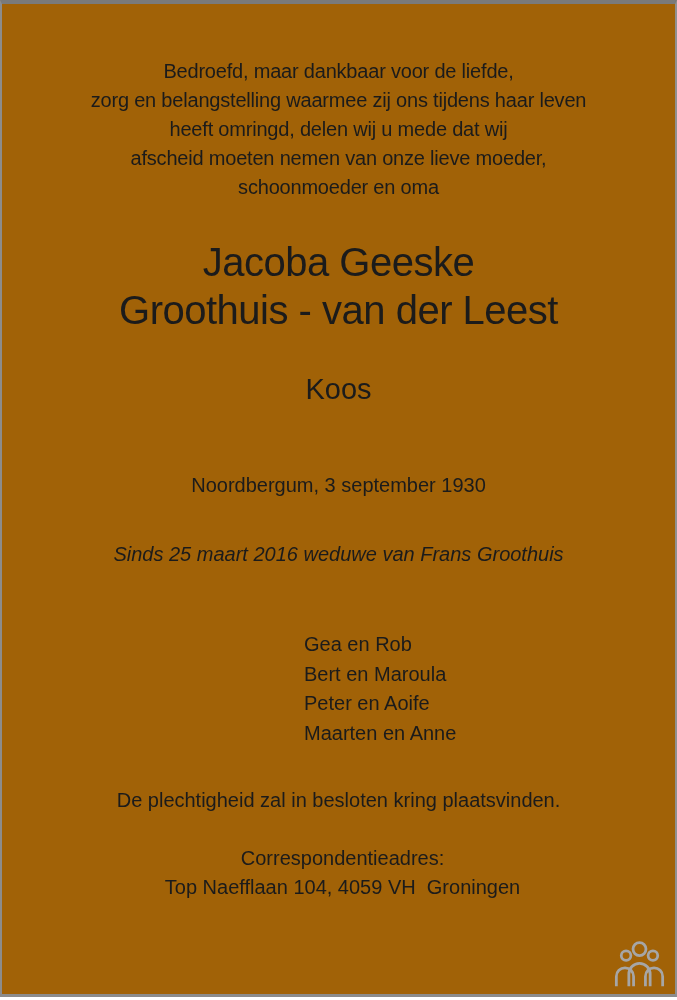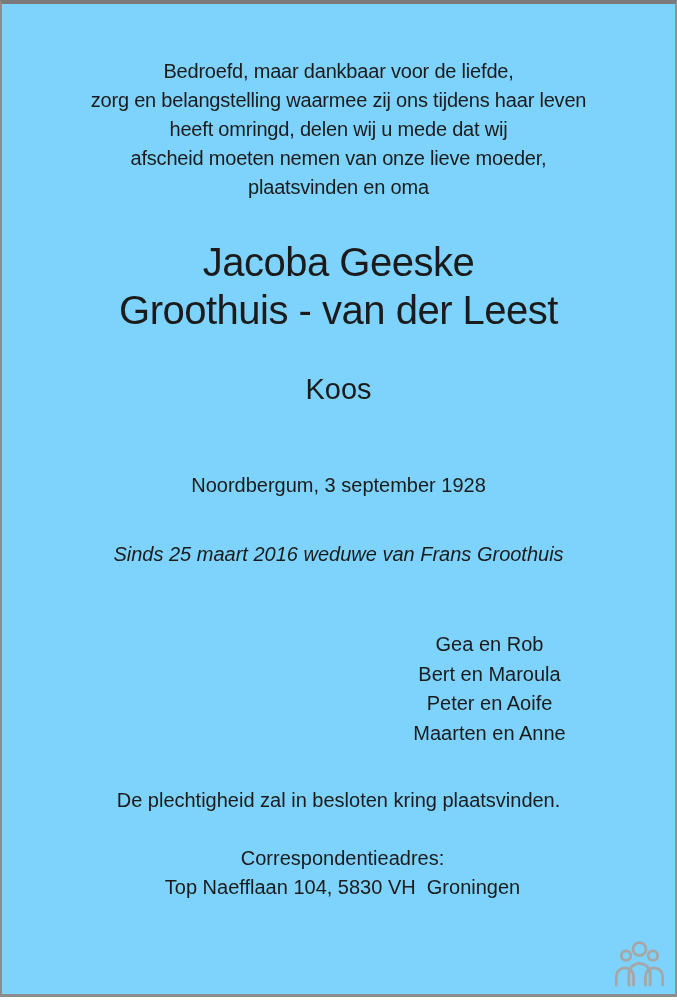--- a/index.html
+++ b/index.html
@@ -5,21 +5,21 @@
   html, body {
     margin: 0;
     padding: 0;
     background: #ffffff;
   }
   .card {
     position: relative;
     width: 677px;
     height: 997px;
     box-sizing: border-box;
-    background: #7dd3fc;
+    background: #a16207;
     border-top: 4px solid #7a7a7a;
     border-left: 2px solid #8c8c8c;
     border-right: 2px solid #909090;
     border-bottom: 3px solid #8c8c8c;
     font-family: "Liberation Sans", sans-serif;
     color: #1b1b1b;
     text-align: center;
     overflow: hidden;
   }
   .intro {
@@ -47,21 +47,21 @@
   .widow-note {
     margin-top: 40px;
     font-size: 20px;
     line-height: 29px;
     font-style: italic;
   }
   .relatives {
     margin-top: 61px;
     font-size: 20px;
     line-height: 29.5px;
-    text-align: center;
+    text-align: left;
     padding-left: 302px;
   }
   .ceremony {
     margin-top: 38px;
     font-size: 20px;
     line-height: 29px;
   }
   .correspondence {
     margin-top: 29px;
     font-size: 20px;
@@ -82,48 +82,48 @@
 </head>
 <body>
 
 <div class="card">
 
   <div class="intro">
     <div>Bedroefd, maar dankbaar voor de liefde,</div>
     <div>zorg en belangstelling waarmee zij ons tijdens haar leven</div>
     <div>heeft omringd, delen wij u mede dat wij</div>
     <div>afscheid moeten nemen van onze lieve moeder,</div>
-    <div>plaatsvinden en oma</div>
+    <div>schoonmoeder en oma</div>
   </div>
 
   <div class="name-block">
     <div>Jacoba Geeske</div>
     <div>Groothuis - van der Leest</div>
   </div>
 
   <div class="nickname">Koos</div>
 
   <div class="dates">
-    <div>Noordbergum, 3 september 1928</div>
+    <div>Noordbergum, 3 september 1930</div>
   </div>
 
   <div class="widow-note">Sinds 25 maart 2016 weduwe van Frans Groothuis</div>
 
   <div class="relatives">
     <div>Gea en Rob</div>
     <div>Bert en Maroula</div>
     <div>Peter en Aoife</div>
     <div>Maarten en Anne</div>
   </div>
 
   <div class="ceremony">De plechtigheid zal in besloten kring plaatsvinden.</div>
 
   <div class="correspondence">
     <div>Correspondentieadres:</div>
-    <div class="pre-space">Top Naefflaan 104, 5830 VH  Groningen</div>
+    <div class="pre-space">Top Naefflaan 104, 4059 VH  Groningen</div>
   </div>
 
   <svg class="family-icon" viewBox="0 0 60 54" fill="none" xmlns="http://www.w3.org/2000/svg">
     <g fill="none" stroke-width="3" stroke="#a6a6a6">
       <path d="M5 52 L5 41.5 A9.3 9.3 0 0 1 23.6 41.5 L23.6 52"></path>
       <path d="M36.4 52 L36.4 41.5 A9.3 9.3 0 0 1 55 41.5 L55 52"></path>
       <circle cx="15.5" cy="19" r="5.2"></circle>
       <circle cx="44.5" cy="19" r="5.2"></circle>
       <path d="M18.5 52 L18.5 39 A11.5 11.5 0 0 1 41.5 39 L41.5 52"></path>
       <circle cx="30" cy="12" r="7"></circle>

